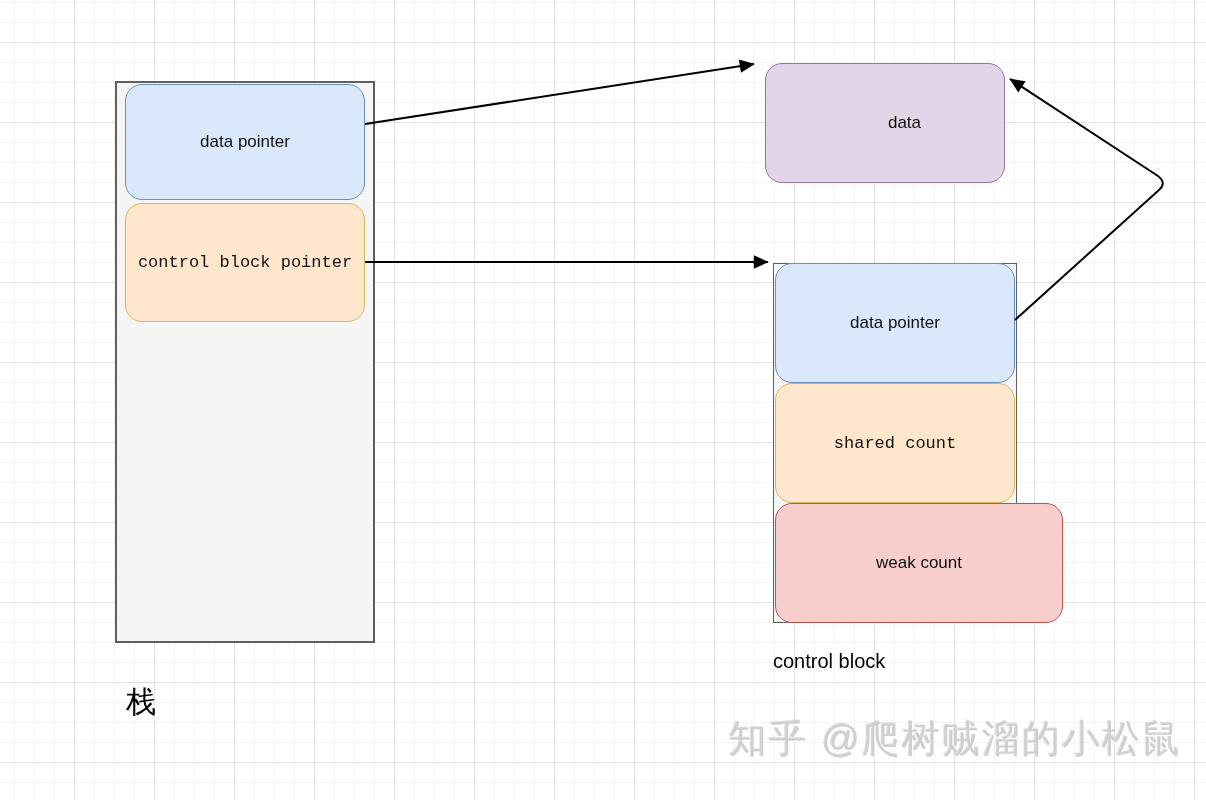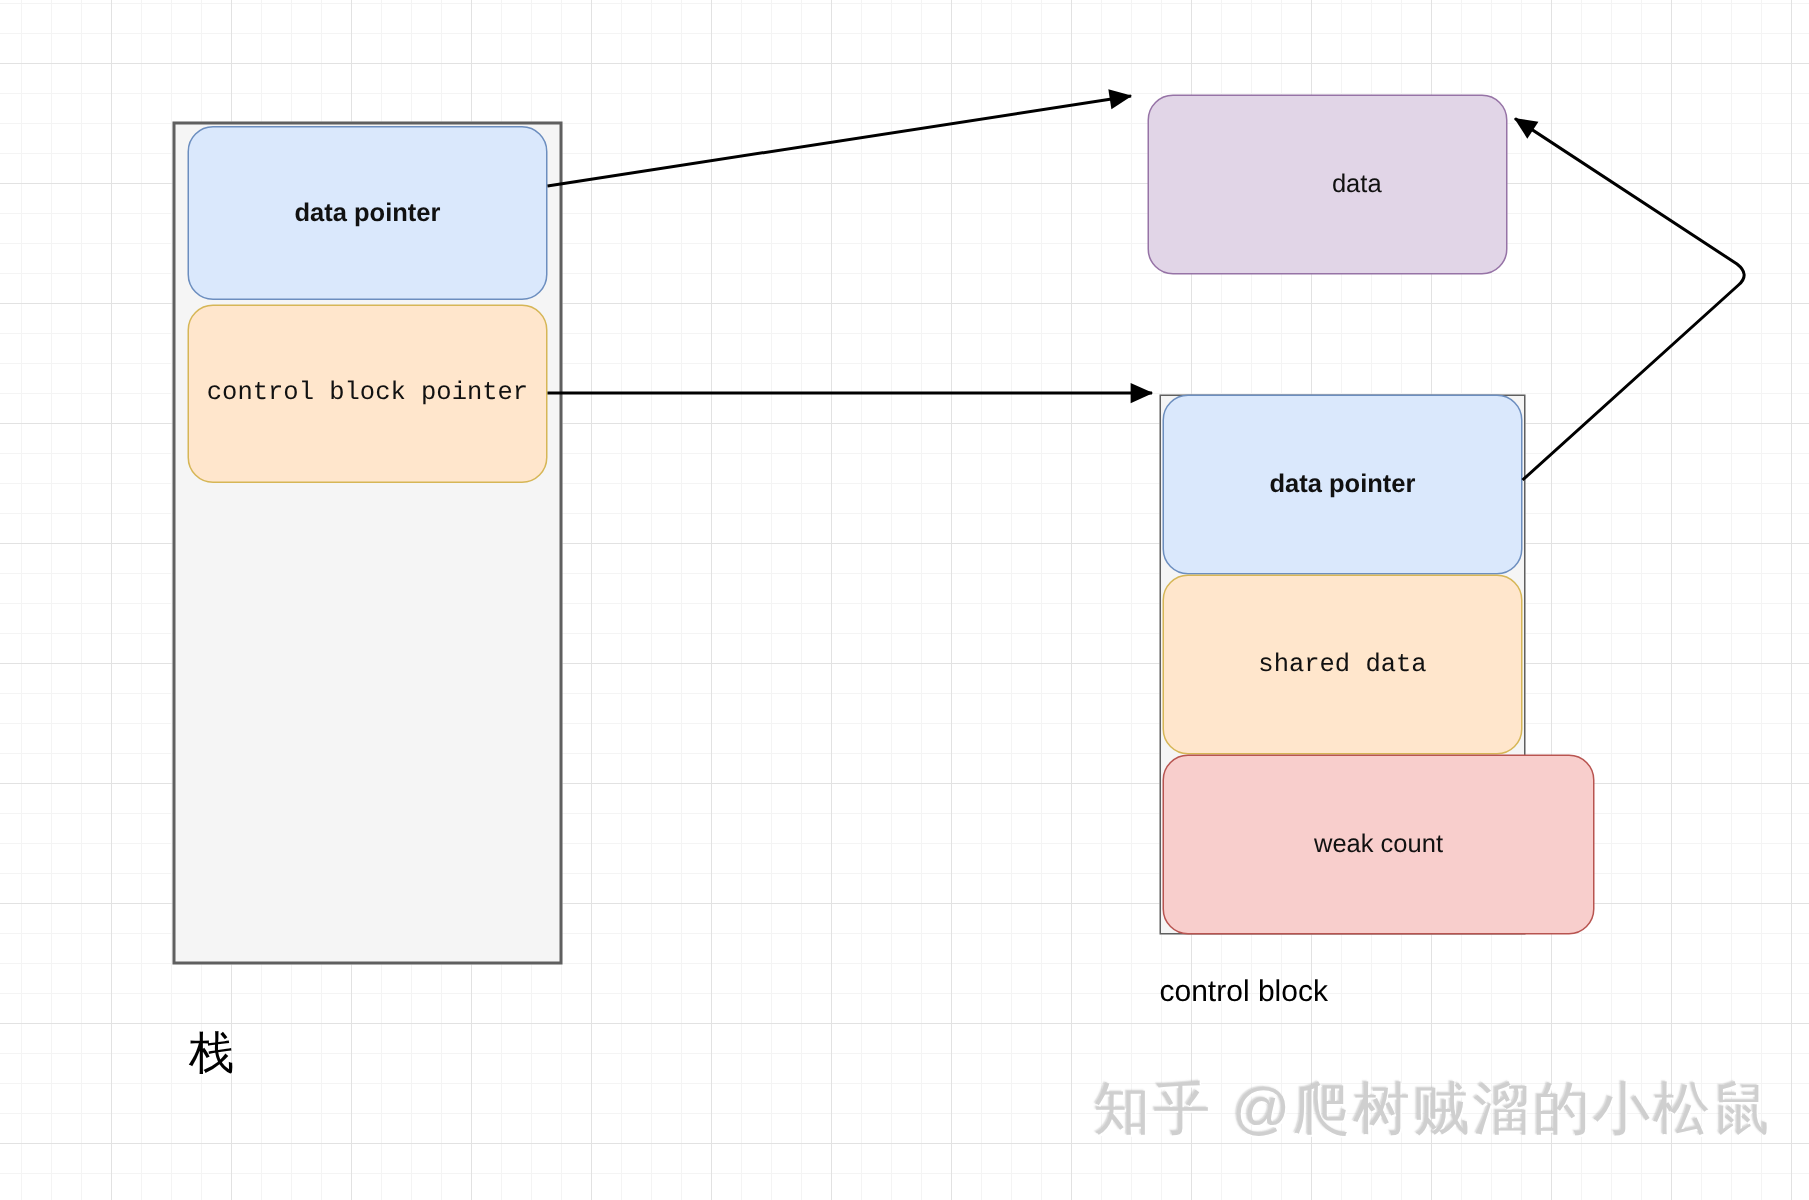--- a/index.html
+++ b/index.html
@@ -30,21 +30,21 @@
     position: absolute;
     display: flex;
     align-items: center;
     justify-content: center;
     border-radius: 17px;
     font-size: 17px;
     color: #111111;
     border-width: 1.5px;
     border-style: solid;
   }
-  .cell-blue   { background: #dae8fc; border-color: #6c8ebf; font-weight: bold; }
+  .cell-blue   { background: #dae8fc; border-color: #6c8ebf; }
   .cell-orange { background: #ffe6cc; border-color: #d6b656; font-family: Liberation Mono, monospace; }
   .cell-red    { background: #f8cecc; border-color: #b85450; }
   .cell-purple { background: #e1d5e7; border-color: #9673a6; }
 
   .stack-container { left: 115px; top: 81px; width: 260px; height: 562px; }
 
   .stack-cell-data    { left: 125px; top: 84px;  width: 240px; height: 116px; }
   .stack-cell-control { left: 125px; top: 203px; width: 240px; height: 119px; }
 
   .data-box { left: 765px; top: 63px; width: 240px; height: 120px; padding-left: 39px; }
@@ -107,21 +107,21 @@
     <span>data pointer</span>
   </div>
   <div class="cell cell-orange stack-cell-control">
     <span>control block pointer</span>
   </div>
 
   <div class="cell cell-blue cb-cell-data">
     <span>data pointer</span>
   </div>
   <div class="cell cell-orange cb-cell-shared">
-    <span>shared data</span>
+    <span>shared count</span>
   </div>
   <div class="cell cell-red cb-cell-weak">
     <span>weak count</span>
   </div>
 
   <div class="label-stack">栈</div>
   <div class="label-cb">control block</div>
 
   <svg class="arrows-overlay" viewBox="0 0 1206 800" xmlns="http://www.w3.org/2000/svg">
     <defs>

